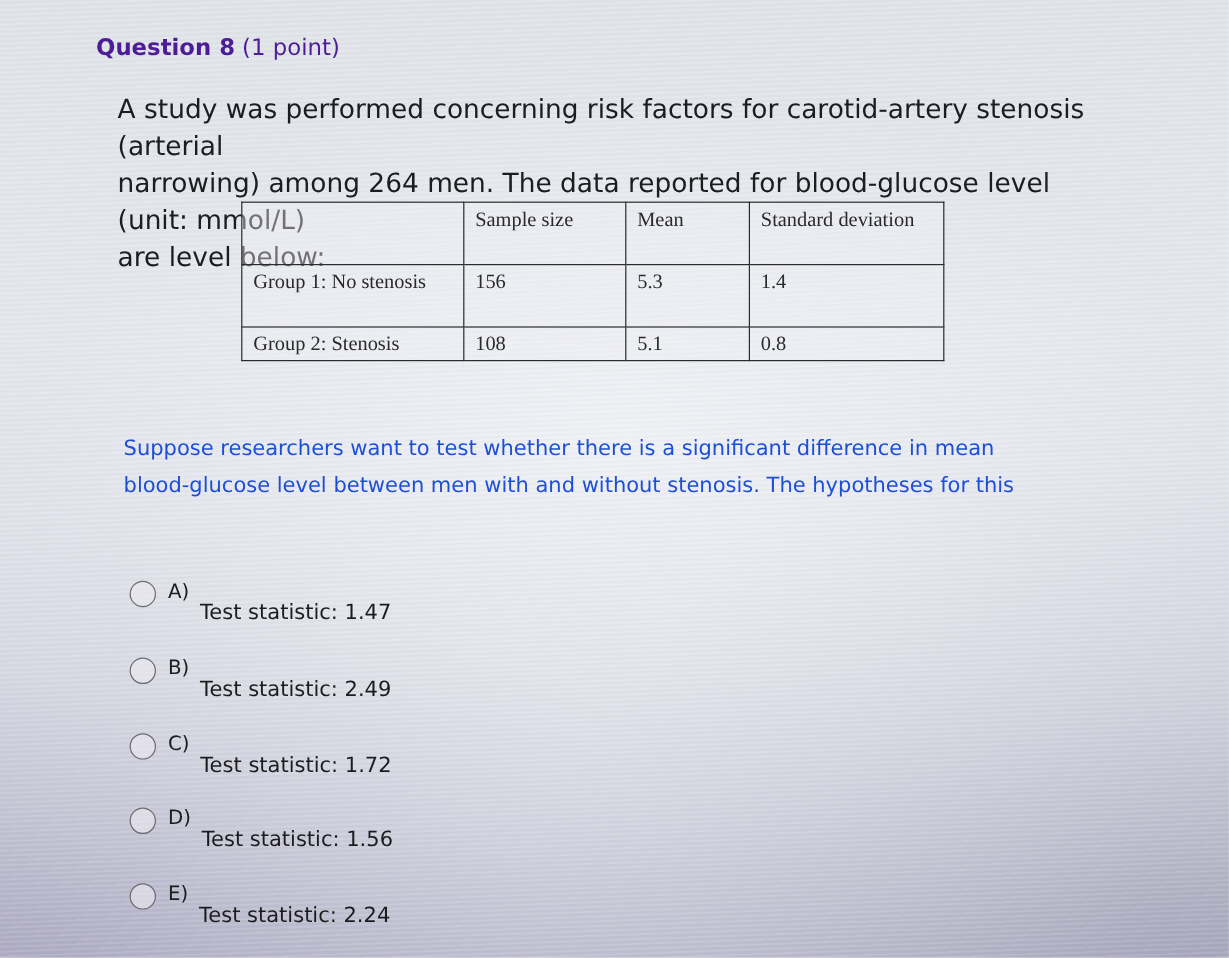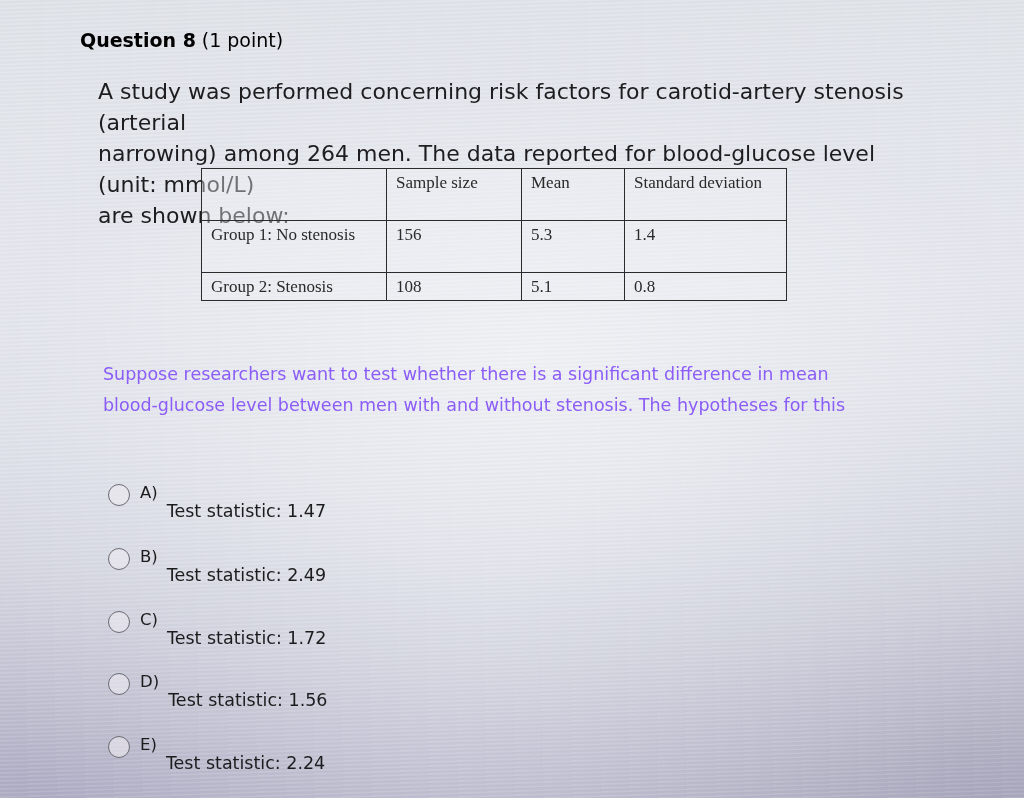--- a/index.html
+++ b/index.html
@@ -23,21 +23,21 @@
       position: absolute;
       inset: 0;
       background-image: repeating-linear-gradient(178deg, rgba(255,255,255,0.10) 0px, rgba(255,255,255,0.10) 1px, rgba(0,0,0,0.02) 2px, rgba(0,0,0,0) 4px);
       pointer-events: none;
     }
     .question-title {
       position: absolute;
       left: 80px;
       top: 28px;
       font-size: 21px;
-      color: #000000;
+      color: #4c1d95;
     }
     .question-title .q-label {
       font-weight: bold;
       font-family: "DejaVu Sans", sans-serif;
       font-size: 19px;
     }
     .question-title .q-points {
       font-family: "DejaVu Sans", sans-serif;
       font-size: 19px;
     }
@@ -75,21 +75,21 @@
     .g1-row td { height: 49px; }
     .g2-row td { height: 23px; }
     .body2 {
       position: absolute;
       left: 103px;
       top: 359px;
       width: 820px;
       font-family: "DejaVu Sans", sans-serif;
       font-size: 17.5px;
       line-height: 31px;
-      color: #8b5cf6;
+      color: #1d4ed8;
     }
     .math {
       font-family: "DejaVu Serif", serif;
       font-style: italic;
       font-weight: bold;
       font-size: 14px;
     }
     .math sub {
       font-size: 10px;
       font-style: normal;
@@ -136,21 +136,21 @@
 <div class="texture"></div>
 
 <div class="question-title">
   <span class="q-label">Question 8</span>
   <span class="q-points">(1 point)</span>
 </div>
 
 <div class="intro">
   <div>A study was performed concerning risk factors for carotid-artery stenosis (arterial</div>
   <div>narrowing) among 264 men. The data reported for blood-glucose level (unit: mmol/L)</div>
-  <div>are shown below:</div>
+  <div>are level below:</div>
 </div>
 
 <table class="data-table">
   <tbody>
       <tr class="hdr-row">
     <td class="col0"></td>
     <td class="col1">Sample size</td>
     <td class="col2">Mean</td>
     <td class="col3">Standard deviation</td>
   </tr>

